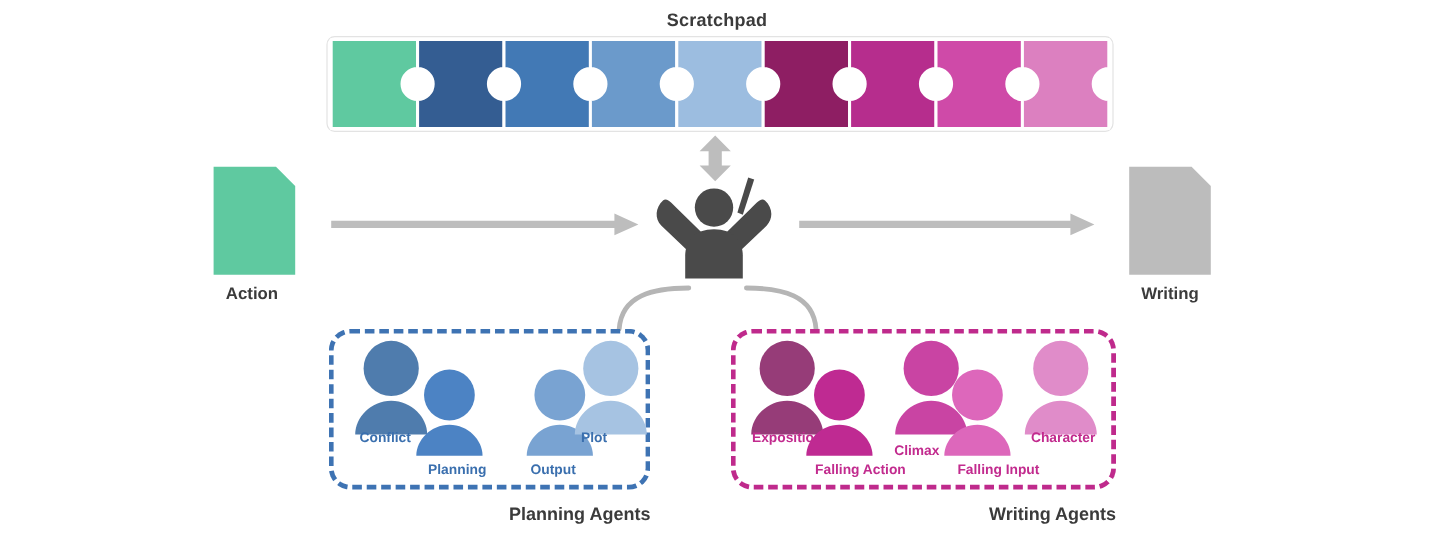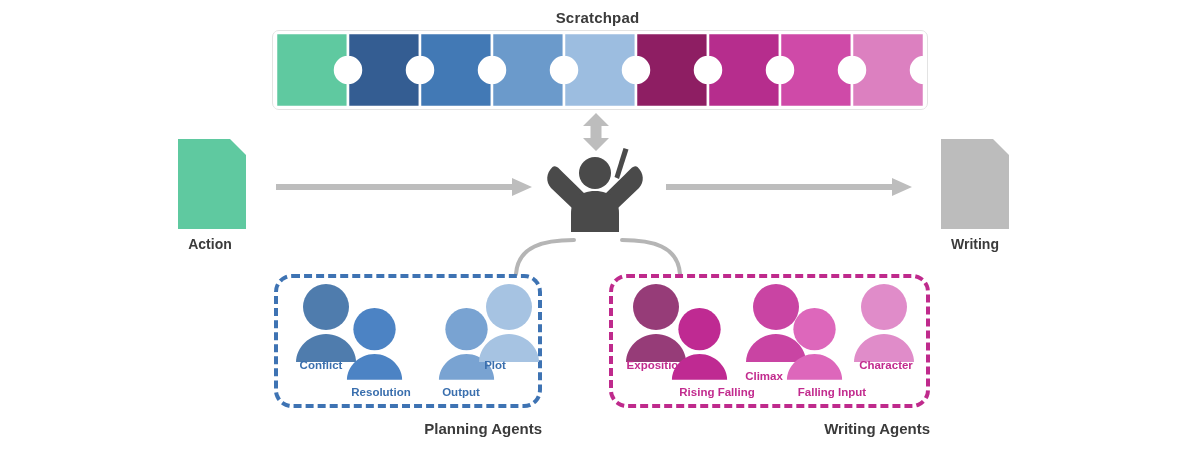--- a/index.html
+++ b/index.html
@@ -135,21 +135,21 @@
   <div id="planning-people">
       <svg width="62" height="78" viewBox="0 0 62 78" class="person" style="left: 295px; top: 284px;">
         <circle cx="31" cy="23" r="23" fill="#4f7cad"></circle>
         <path d="M31 50 C14 50 1 64 1 78 H61 C61 64 48 50 31 50 Z" fill="#4f7cad"></path>
       </svg>
       <div class="agent-lbl" style="left: 276px; top: 359px; width: 90px; color: rgb(58, 111, 174);">Conflict</div>
       <svg width="57.04" height="71.76" viewBox="0 0 62 78" class="person" style="left: 346px; top: 308px;">
         <circle cx="31" cy="23" r="23" fill="#4c83c4"></circle>
         <path d="M31 50 C14 50 1 64 1 78 H61 C61 64 48 50 31 50 Z" fill="#4c83c4"></path>
       </svg>
-      <div class="agent-lbl" style="left: 327px; top: 386px; width: 108px; color: rgb(58, 111, 174);">Resolution</div>
+      <div class="agent-lbl" style="left: 327px; top: 386px; width: 108px; color: rgb(58, 111, 174);">Planning</div>
       <svg width="57.04" height="71.76" viewBox="0 0 62 78" class="person" style="left: 438px; top: 308px;">
         <circle cx="31" cy="23" r="23" fill="#79a3d2"></circle>
         <path d="M31 50 C14 50 1 64 1 78 H61 C61 64 48 50 31 50 Z" fill="#79a3d2"></path>
       </svg>
       <div class="agent-lbl" style="left: 415px; top: 386px; width: 92px; color: rgb(58, 111, 174);">Output</div>
       <svg width="62" height="78" viewBox="0 0 62 78" class="person" style="left: 478px; top: 284px;">
         <circle cx="31" cy="23" r="23" fill="#a6c3e2"></circle>
         <path d="M31 50 C14 50 1 64 1 78 H61 C61 64 48 50 31 50 Z" fill="#a6c3e2"></path>
       </svg>
       <div class="agent-lbl" style="left: 459px; top: 359px; width: 72px; color: rgb(58, 111, 174);">Plot</div>
@@ -160,21 +160,21 @@
   <div id="writing-people">
       <svg width="62" height="78" viewBox="0 0 62 78" class="person" style="left: 625px; top: 284px;">
         <circle cx="31" cy="23" r="23" fill="#963c78"></circle>
         <path d="M31 50 C14 50 1 64 1 78 H61 C61 64 48 50 31 50 Z" fill="#963c78"></path>
       </svg>
       <div class="agent-lbl" style="left: 604px; top: 359px; width: 104px; color: rgb(194, 43, 142);">Exposition</div>
       <svg width="57.04" height="71.76" viewBox="0 0 62 78" class="person" style="left: 671px; top: 308px;">
         <circle cx="31" cy="23" r="23" fill="#bf2a92"></circle>
         <path d="M31 50 C14 50 1 64 1 78 H61 C61 64 48 50 31 50 Z" fill="#bf2a92"></path>
       </svg>
-      <div class="agent-lbl" style="left: 650px; top: 386px; width: 134px; color: rgb(194, 43, 142);">Rising Falling</div>
+      <div class="agent-lbl" style="left: 650px; top: 386px; width: 134px; color: rgb(194, 43, 142);">Falling Action</div>
       <svg width="62" height="78" viewBox="0 0 62 78" class="person" style="left: 745px; top: 284px;">
         <circle cx="31" cy="23" r="23" fill="#c944a3"></circle>
         <path d="M31 50 C14 50 1 64 1 78 H61 C61 64 48 50 31 50 Z" fill="#c944a3"></path>
       </svg>
       <div class="agent-lbl" style="left: 728px; top: 370px; width: 72px; color: rgb(194, 43, 142);">Climax</div>
       <svg width="57.04" height="71.76" viewBox="0 0 62 78" class="person" style="left: 786px; top: 308px;">
         <circle cx="31" cy="23" r="23" fill="#dd67bb"></circle>
         <path d="M31 50 C14 50 1 64 1 78 H61 C61 64 48 50 31 50 Z" fill="#dd67bb"></path>
       </svg>
       <div class="agent-lbl" style="left: 762px; top: 386px; width: 140px; color: rgb(194, 43, 142);">Falling Input</div>

